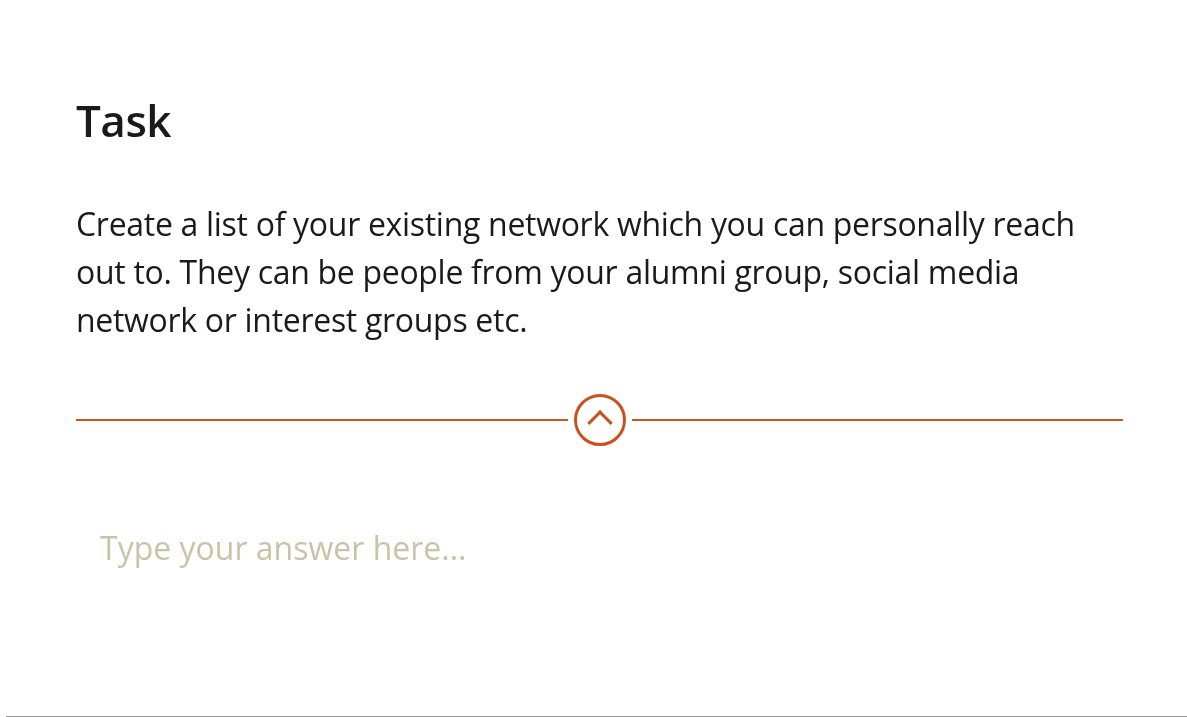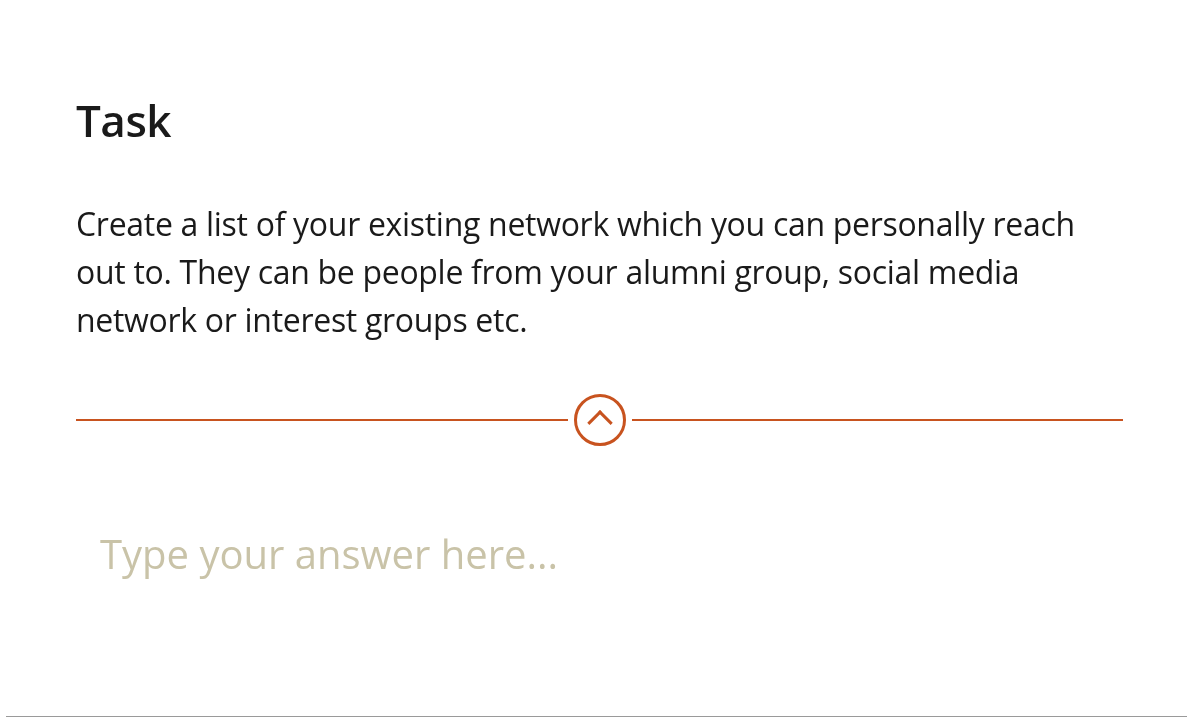--- a/index.html
+++ b/index.html
@@ -64,21 +64,21 @@
     transform: rotate(45deg) translate(2px, 2px);
   }
   .answer-area {
     width: 100%;
   }
   .answer-input {
     width: 100%;
     border: none;
     outline: none;
     font-family: inherit;
-    font-size: 40px;
+    font-size: 32px;
     font-weight: 400;
     color: #4d7c0f;
     background: transparent;
     resize: none;
     padding-left: 24px;
   }
   .answer-input::placeholder {
     color: #c9c3a8;
     opacity: 1;
   }

